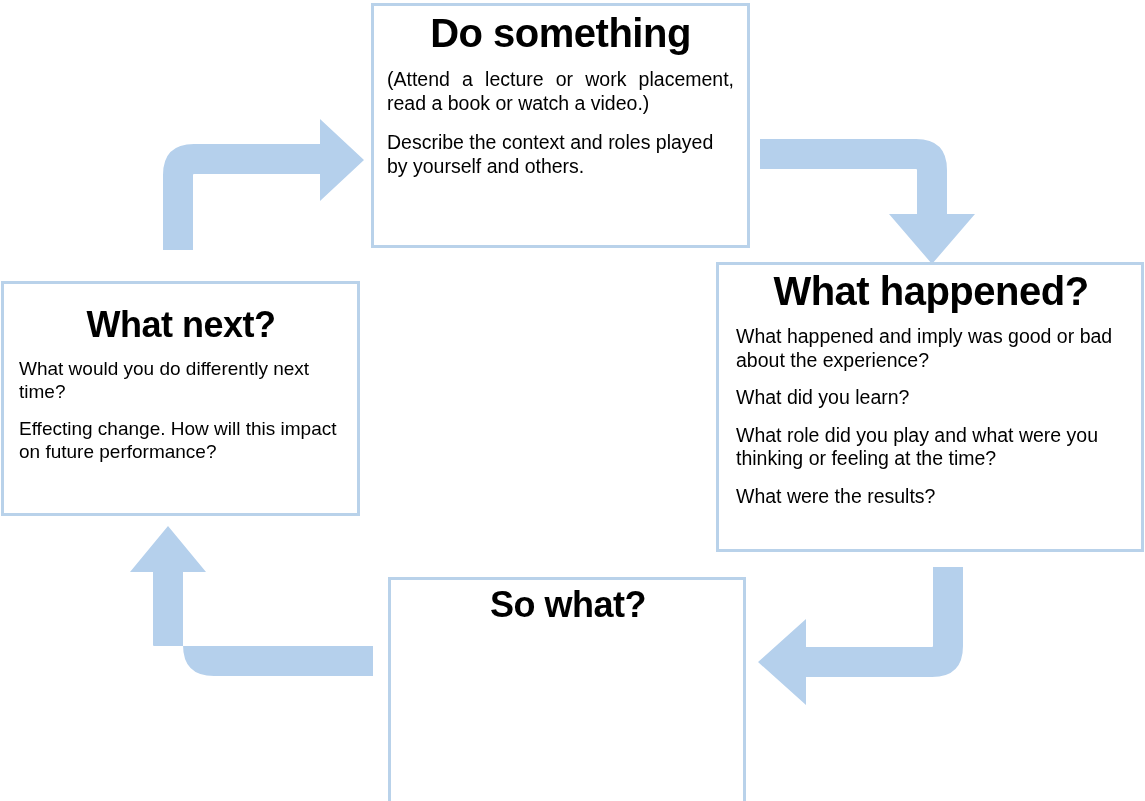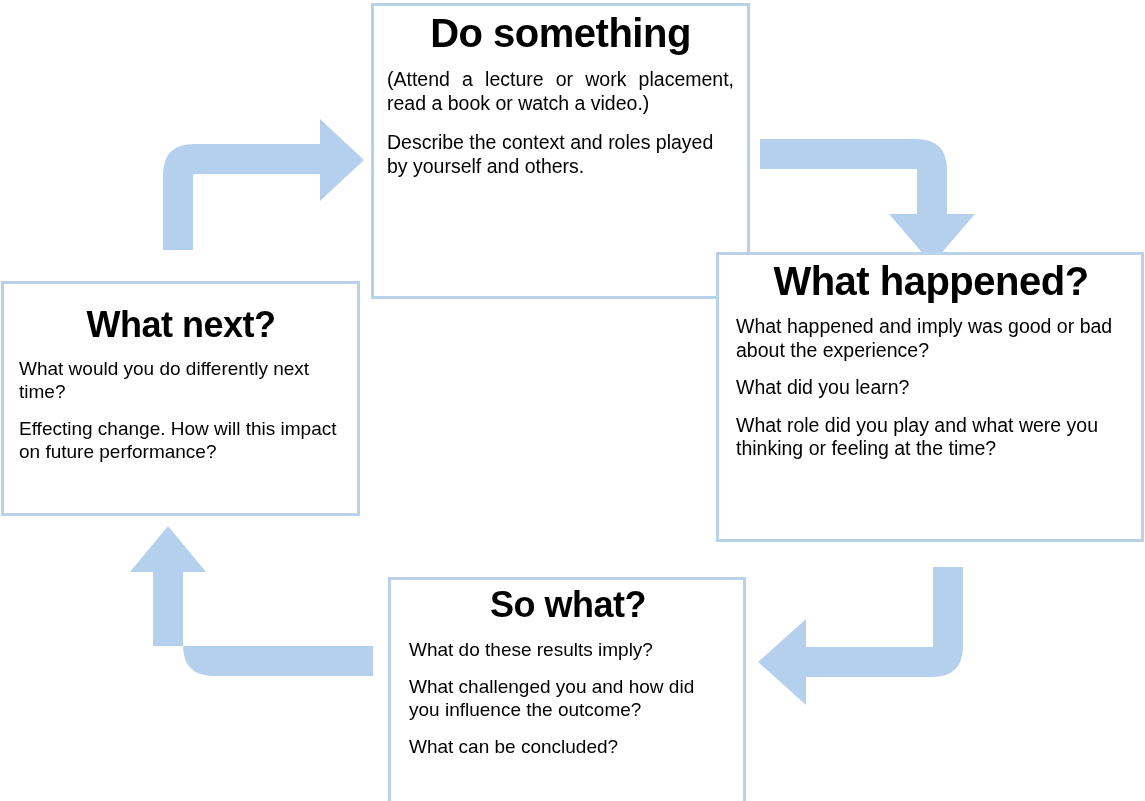--- a/index.html
+++ b/index.html
@@ -46,42 +46,42 @@
   .node-line {
     color: #000000;
     line-height: 1.21;
   }
 
   
   #node-do-something {
     left: 371px;
     top: 3px;
     width: 379px;
-    height: 296px;
+    height: 245px;
     padding: 6px 13px 0 13px;
   }
   #node-do-something .node-title {
     font-size: 40px;
     margin: 0 0 14px 0;
   }
   #node-do-something .node-line {
     font-size: 19.5px;
     margin-bottom: 15px;
     text-align: justify;
     text-justify: inter-word;
   }
   #node-do-something .node-line:last-child {
     text-align: left;
     margin-top: 16px;
   }
 
   
   #node-what-happened {
     left: 716px;
-    top: 252px;
+    top: 262px;
     width: 428px;
     height: 290px;
     padding: 5px 15px 0 17px;
   }
   #node-what-happened .node-title {
     font-size: 40px;
     margin: 0 0 13px 0;
   }
   #node-what-happened .node-line {
     font-size: 19.5px;
@@ -189,30 +189,26 @@
       <div class="node-line">Describe the context and roles played by yourself and others.</div>
     </div>
   </div>
 
   <div class="node" id="node-what-happened">
     <div class="node-title">What happened?</div>
     <div class="node-body">
       <div class="node-line">What happened and imply was good or bad about the experience?</div>
       <div class="node-line">What did you learn?</div>
       <div class="node-line">What role did you play and what were you thinking or feeling at the time?</div>
+      <div class="node-line">What were the results?</div>
     </div>
   </div>
 
   <div class="node" id="node-so-what">
     <div class="node-title">So what?</div>
-    <div class="node-body">
-      <div class="node-line">What do these results imply?</div>
-      <div class="node-line">What challenged you and how did you influence the outcome?</div>
-      <div class="node-line">What can be concluded?</div>
-    </div>
   </div>
 
   <div class="node" id="node-what-next">
     <div class="node-title">What next?</div>
     <div class="node-body">
       <div class="node-line">What would you do differently next time?</div>
       <div class="node-line">Effecting change. How will this impact on future performance?</div>
     </div>
   </div>
 

